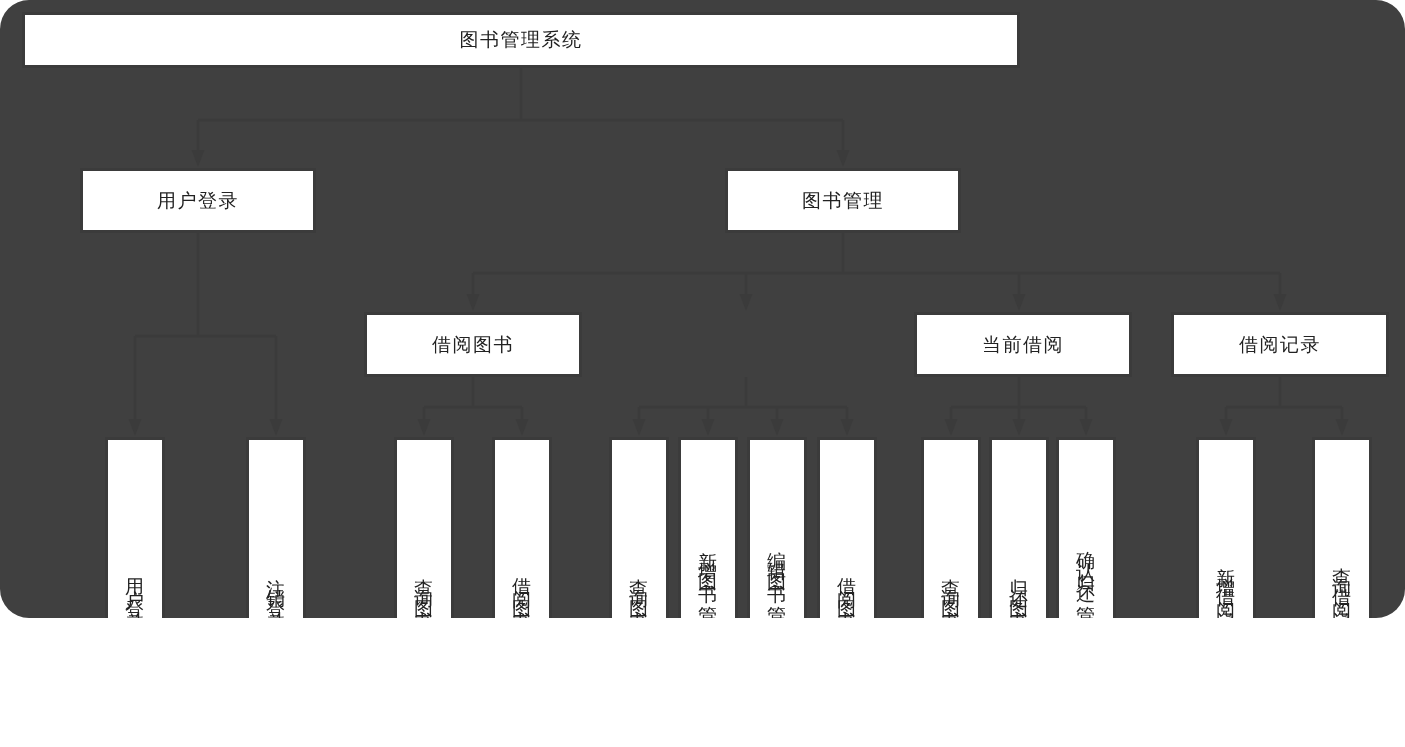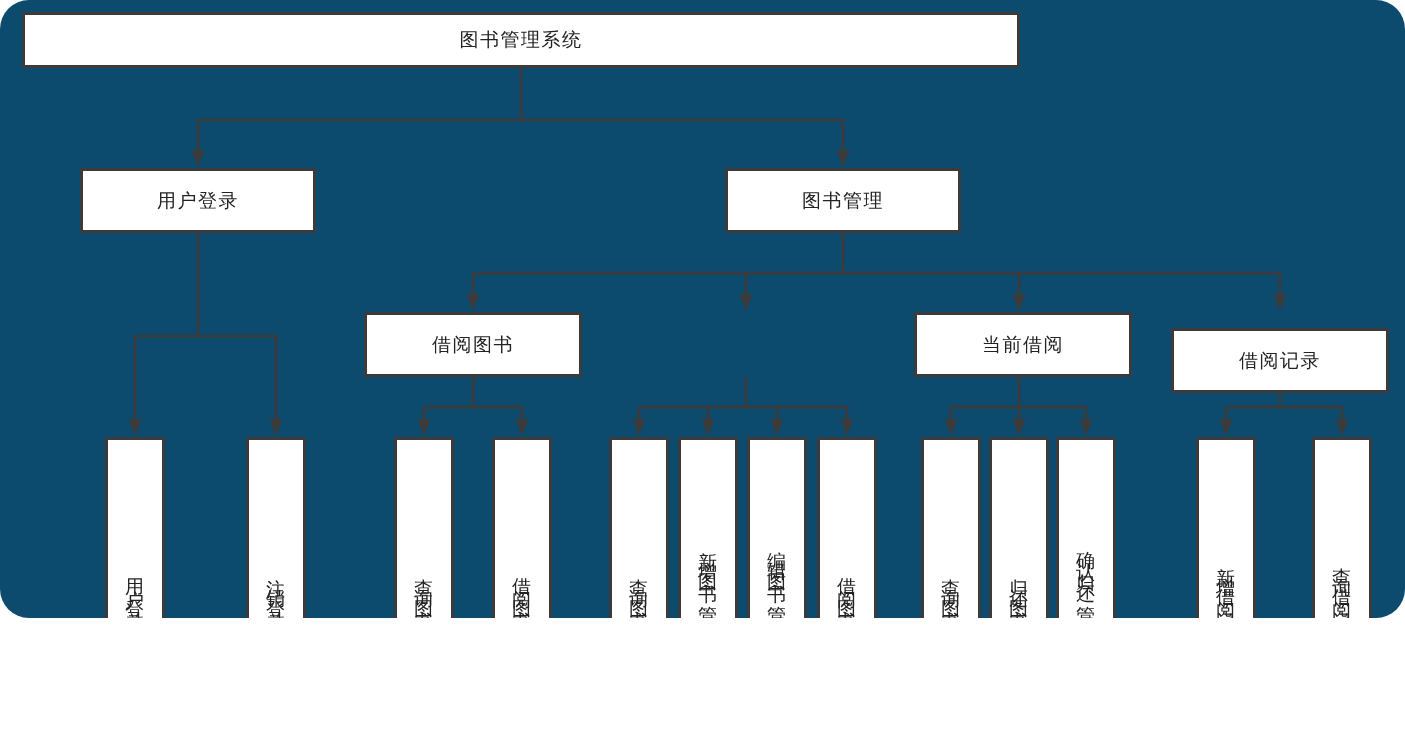--- a/index.html
+++ b/index.html
@@ -4,21 +4,21 @@
 <style>
   html, body { margin: 0; padding: 0; }
   body {
     width: 1405px; height: 747px;
     background: #ffffff;
     font-family: "Liberation Sans", "DejaVu Sans", sans-serif;
   }
   .canvas {
     position: relative;
     width: 1405px; height: 618px;
-    background: #0c4a6e;
+    background: #404040;
     overflow: hidden;
     border-radius: 29px;
   }
   svg.connectors {
     position: absolute; left: 0; top: 0;
     width: 1405px; height: 747px;
   }
   .node {
     position: absolute;
     background: #ffffff;
@@ -117,21 +117,21 @@
   <div class="node hbox" style="left:725px; top:168px; width:236px; height:65px;">
     <span>图书管理</span>
   </div>
 
   <div class="node hbox" style="left:364px; top:312px; width:218px; height:65px;">
     <span>借阅图书</span>
   </div>
   <div class="node hbox" style="left:914px; top:312px; width:218px; height:65px;">
     <span>当前借阅</span>
   </div>
-  <div class="node hbox" style="left:1171px; top:328px; width:218px; height:65px;">
+  <div class="node hbox" style="left:1171px; top:312px; width:218px; height:65px;">
     <span>借阅记录</span>
   </div>
 
   <div class="node vbox" style="left:105px; top:437px; width:60px; height:296px;">
     <span class="vlabel">用户登录</span>
   </div>
   <div class="node vbox" style="left:246px; top:437px; width:60px; height:296px;">
     <span class="vlabel">注销登录</span>
   </div>
 

